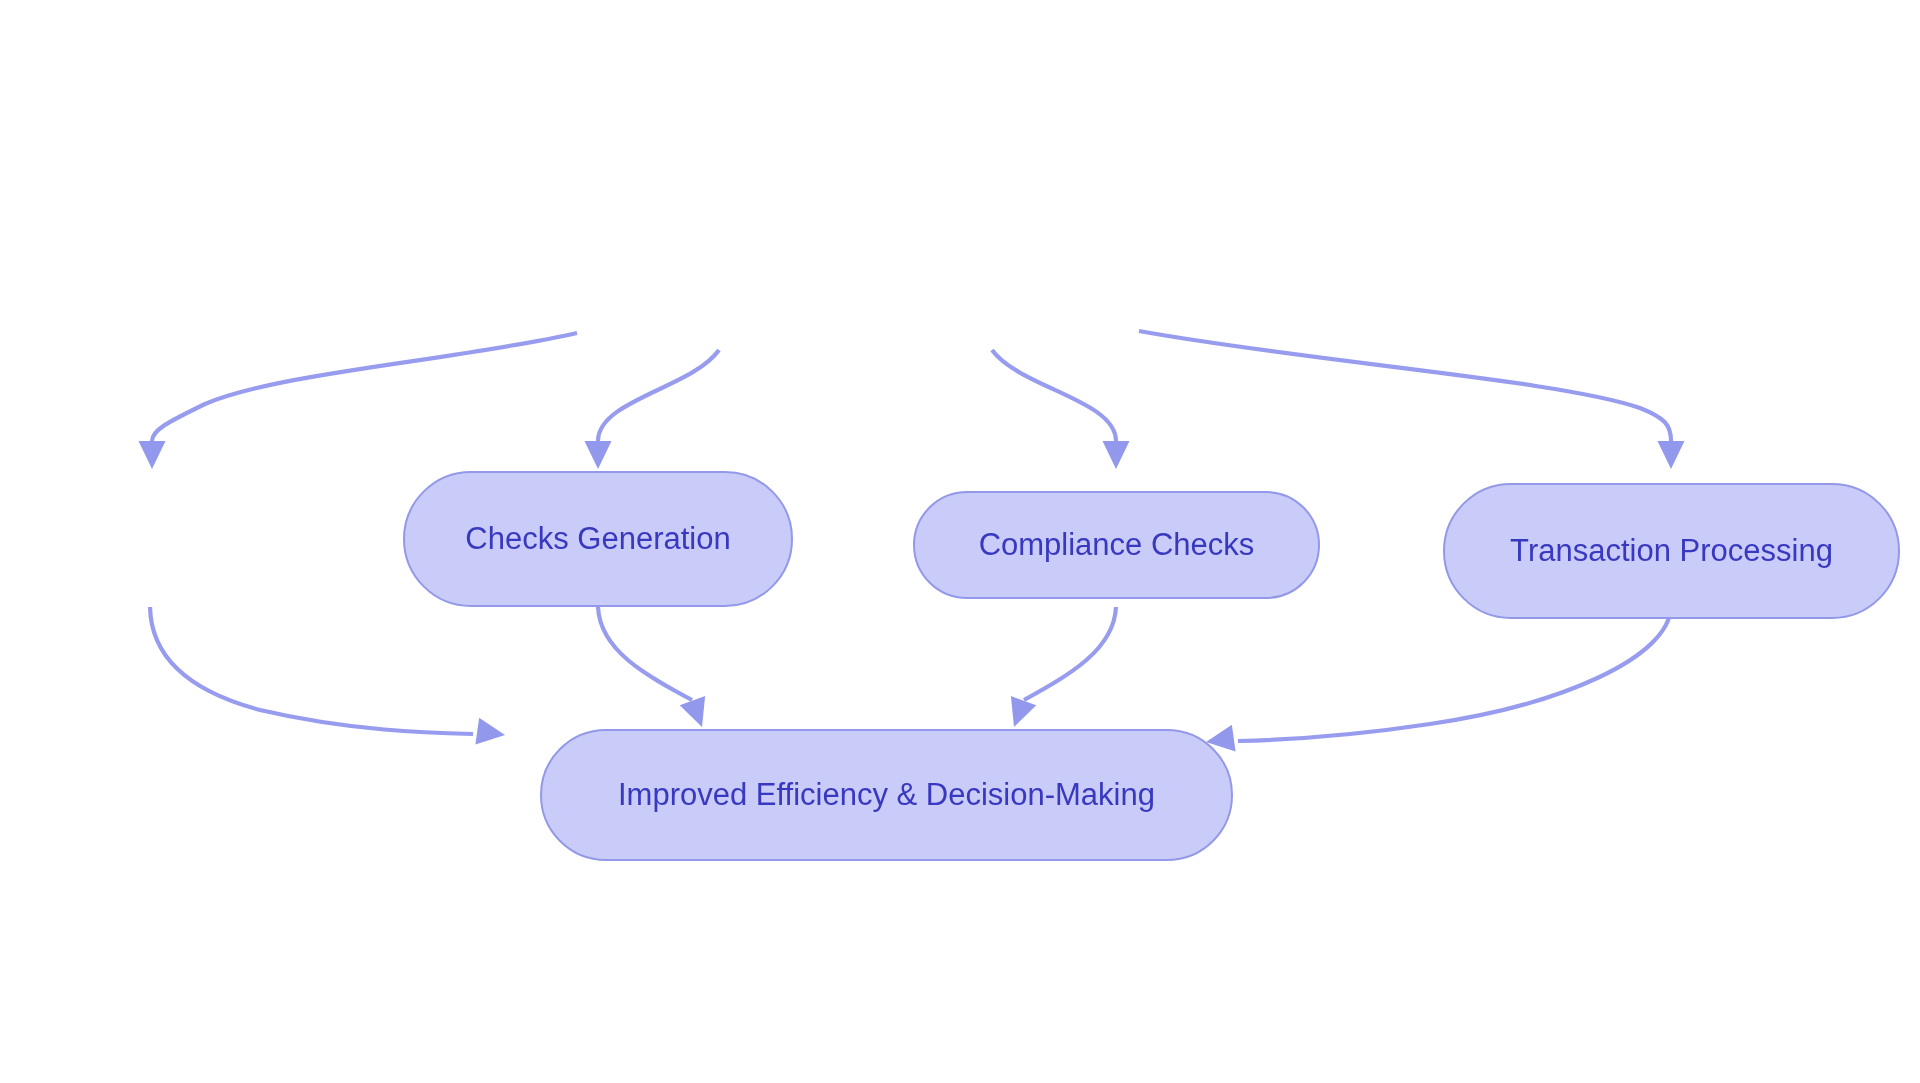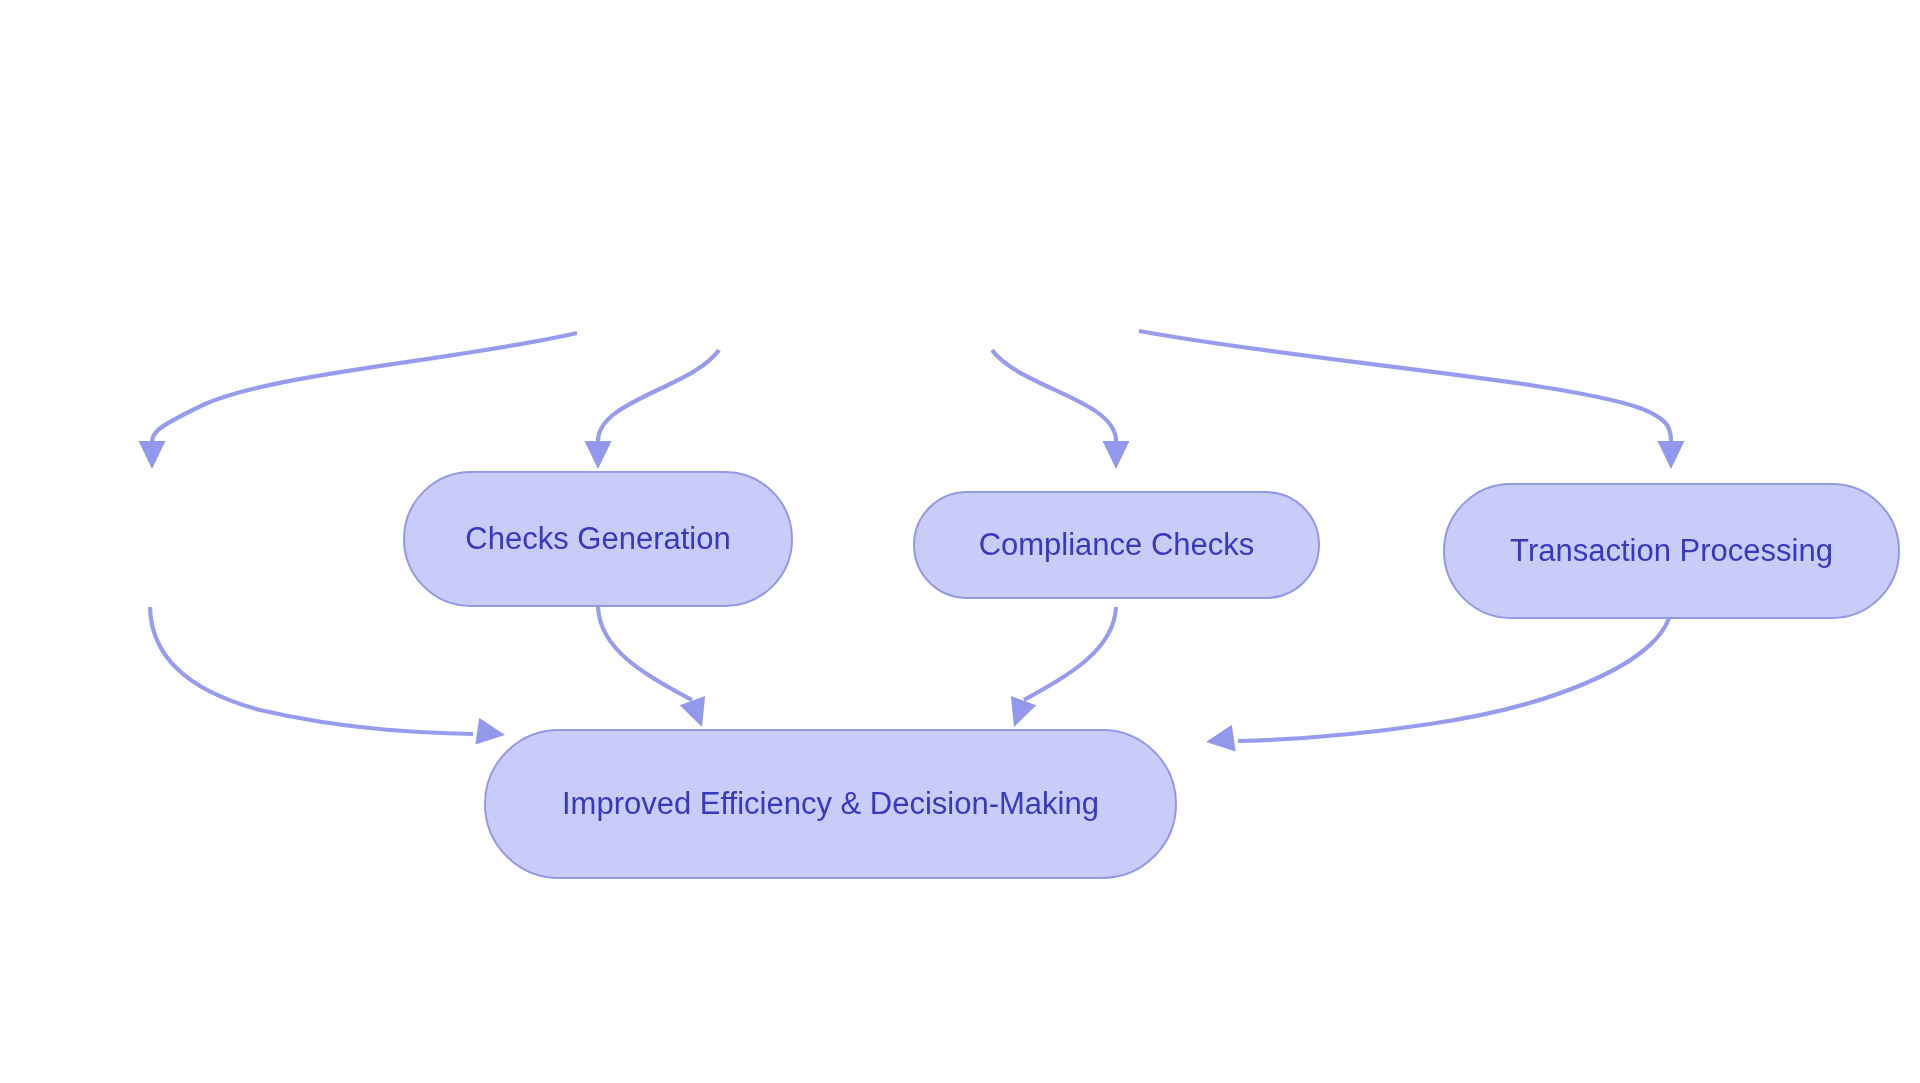--- a/index.html
+++ b/index.html
@@ -45,21 +45,21 @@
     font-size: 31px;
     line-height: 1.2;
     text-align: center;
     white-space: nowrap;
   }
   .node-root        { left: 578px;  top: 209px; width: 560px; height: 141px; }
   .node-data-entry  { left: 18px;   top: 471px; width: 264px; height: 136px; }
   .node-report      { left: 403px;  top: 471px; width: 390px; height: 136px; }
   .node-compliance  { left: 913px;  top: 471px; width: 407px; height: 108px; margin-top: 20px; }
   .node-transaction { left: 1443px; top: 483px; width: 457px; height: 136px; }
-  .node-outcome     { left: 484px;  top: 729px; width: 693px; height: 150px; }
+  .node-outcome     { left: 540px;  top: 729px; width: 693px; height: 132px; }
 </style>
 </head>
 <body>
 
 <div class="stage">
 
   <svg class="edges" viewBox="0 0 1920 1083" xmlns="http://www.w3.org/2000/svg">
 
     <path class="edge" d="M 577 333 C 460 360, 280 372, 205 404 C 168 422, 152 430, 152 441"></path>
     <polygon class="arrowhead" points="0,0 -13.5,-28 13.5,-28" transform="translate(152,469)"></polygon>

